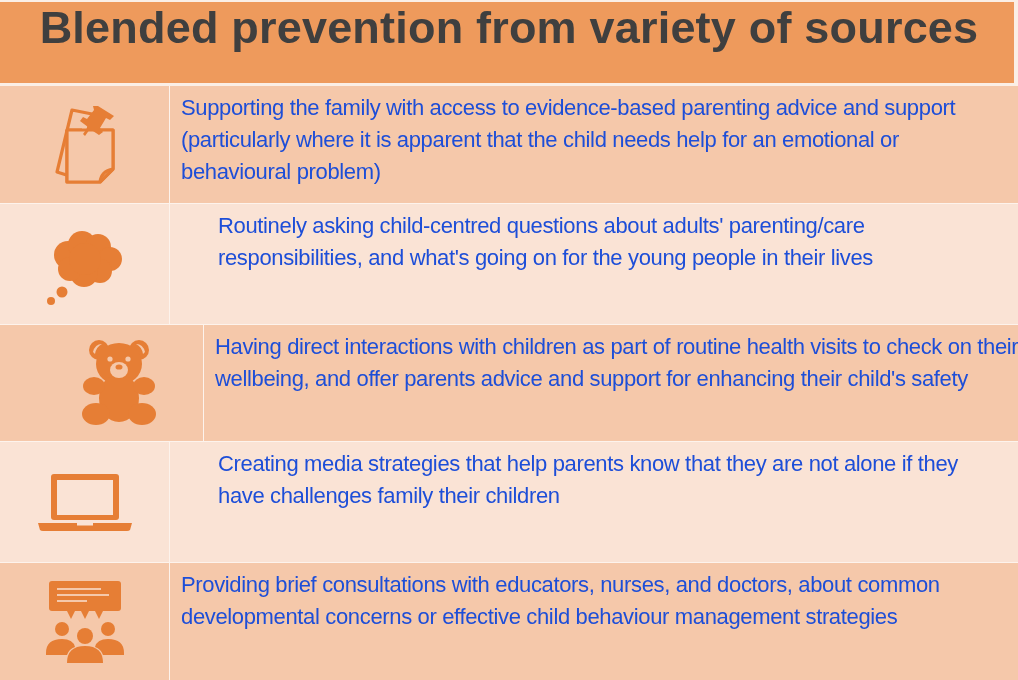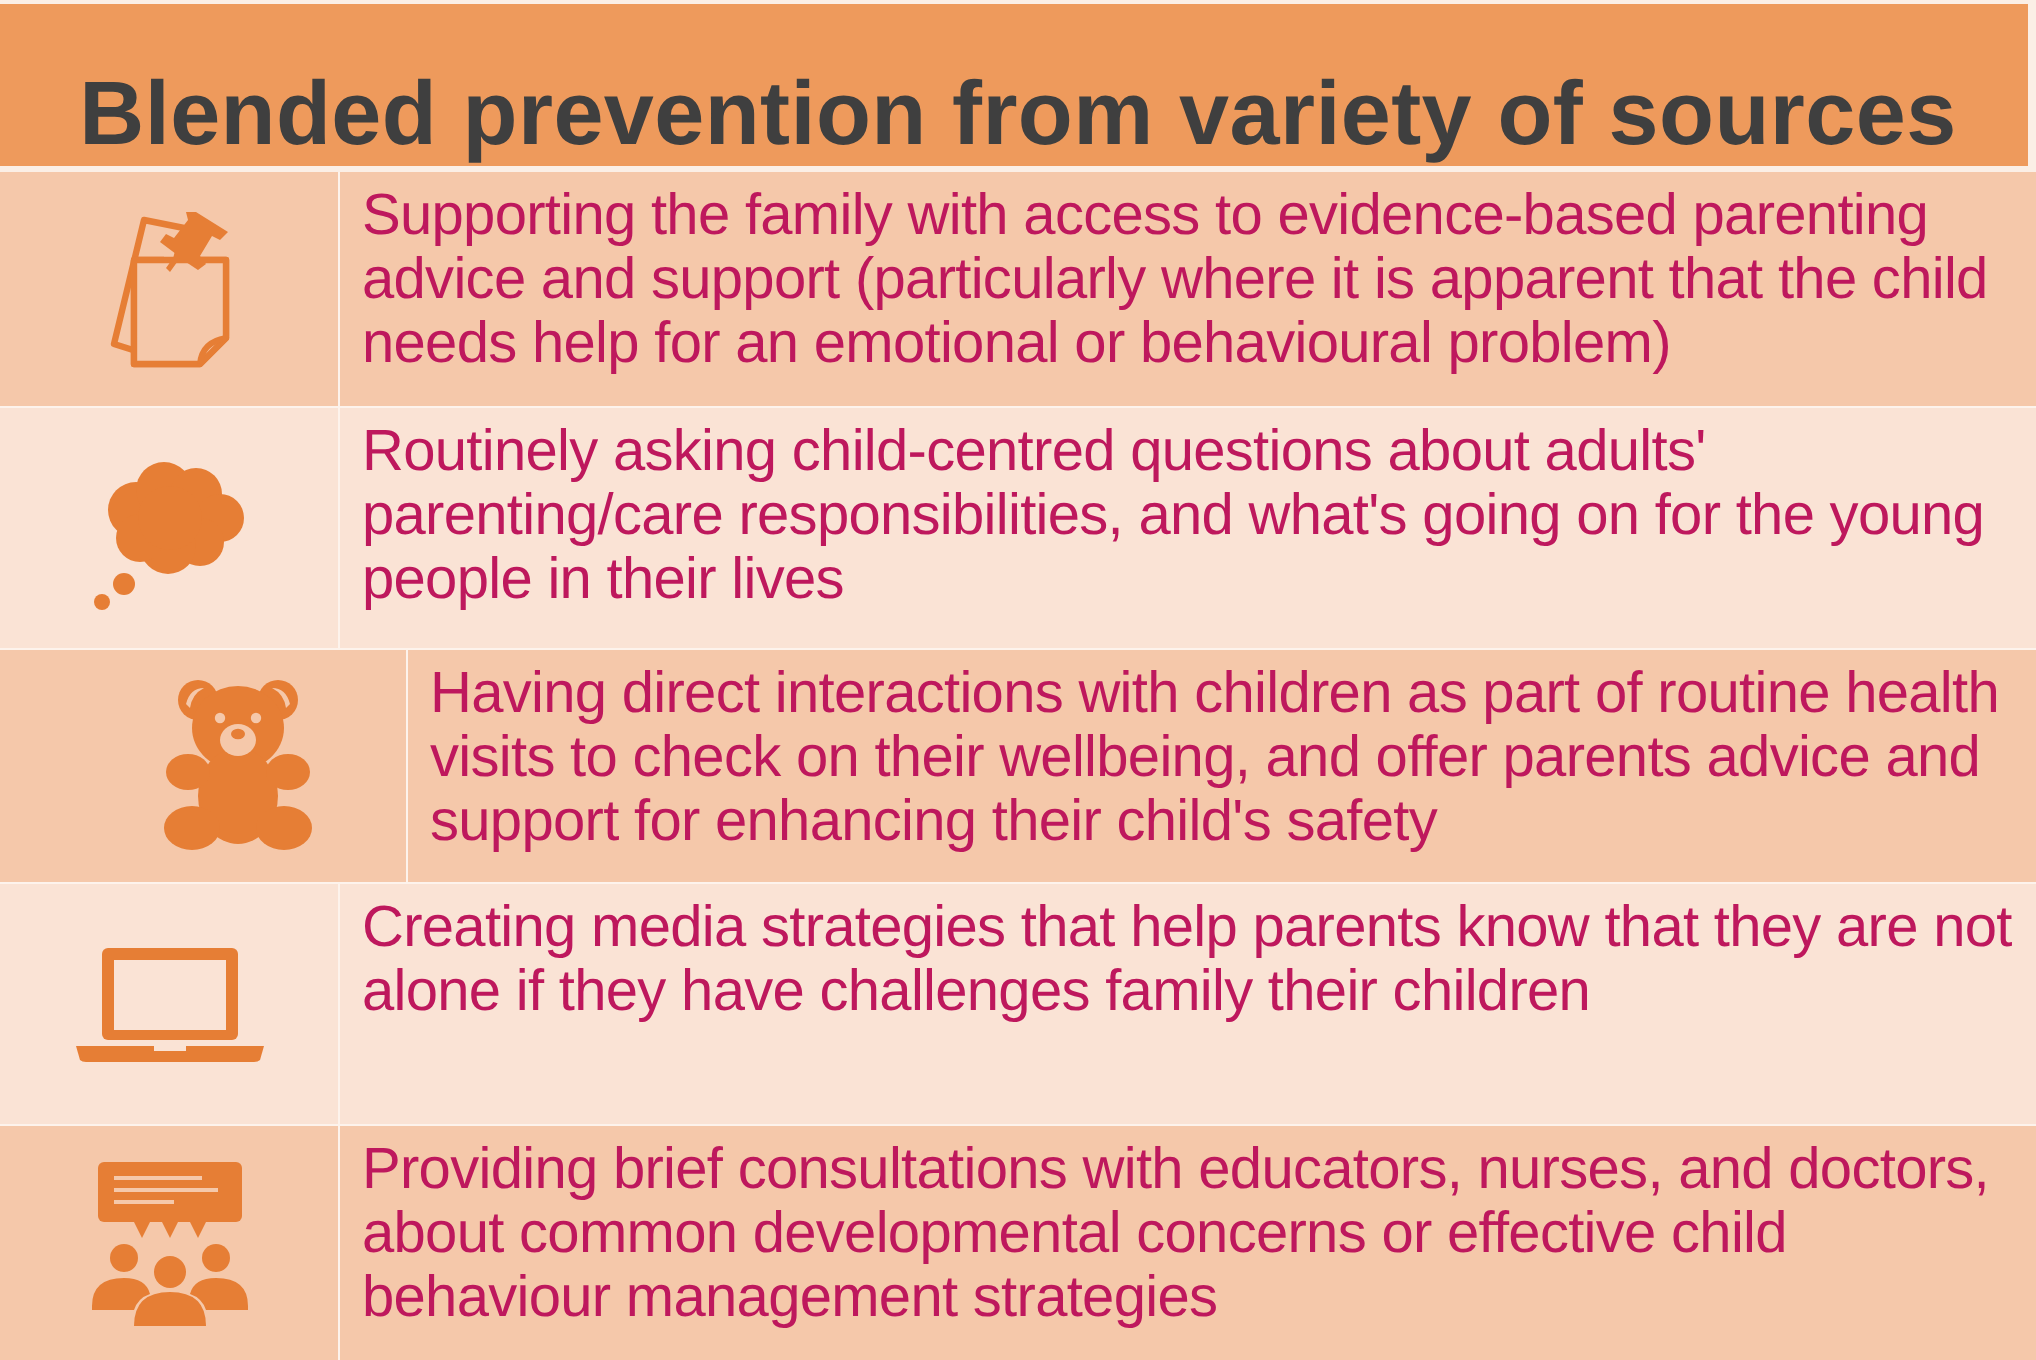--- a/index.html
+++ b/index.html
@@ -5,45 +5,45 @@
     html, body { margin: 0; padding: 0; }
     body {
       width: 1018px; height: 680px; overflow: hidden;
       background: #FBEFE6;
       font-family: "Liberation Sans", sans-serif;
       position: relative;
     }
     .header {
       position: absolute; left: 0; top: 2px; width: 1014px; height: 81px;
       background: #EE9A5C;
-      display: flex; align-items: flex-end; justify-content: center;
+      display: flex; align-items: flex-start; justify-content: center;
     }
     .header h1 {
       margin: 0; font-family: "Liberation Sans", sans-serif;
       font-weight: bold; font-size: 45px; color: #3F3F3F;
       letter-spacing: 0.2px; padding-left: 4px;
     }
     .table {
       position: absolute; left: 0; top: 86px; width: 1018px; height: 594px;
     }
     .row {
       position: absolute; left: 0; width: 1018px; display: flex;
     }
     .row.dark { background: #F5C8AA; }
-    .row.light { background: #FAE3D5; }
+    .row.light { background: #FAE3D5; gap: 37px; }
     .icon-cell {
       width: 170px; height: 100%;
       border-right: 1.5px solid #FDF3EC;
       display: flex; align-items: center; justify-content: center;
       box-sizing: border-box;
     }
     .icon-cell svg { display: block; }
     .text-cell {
       flex: 1; padding: 6px 10px 0 11px;
-      font-size: 29px; line-height: 32px; color: #be185d;
+      font-size: 22px; line-height: 32px; color: #1d4ed8;
       letter-spacing: -0.35px;
     }
     .sep {
       position: absolute; left: 0; width: 1018px; height: 1.5px; background: #FDF3EC;
     }
   </style>
 </head>
 <body>
 
 <div class="header">

